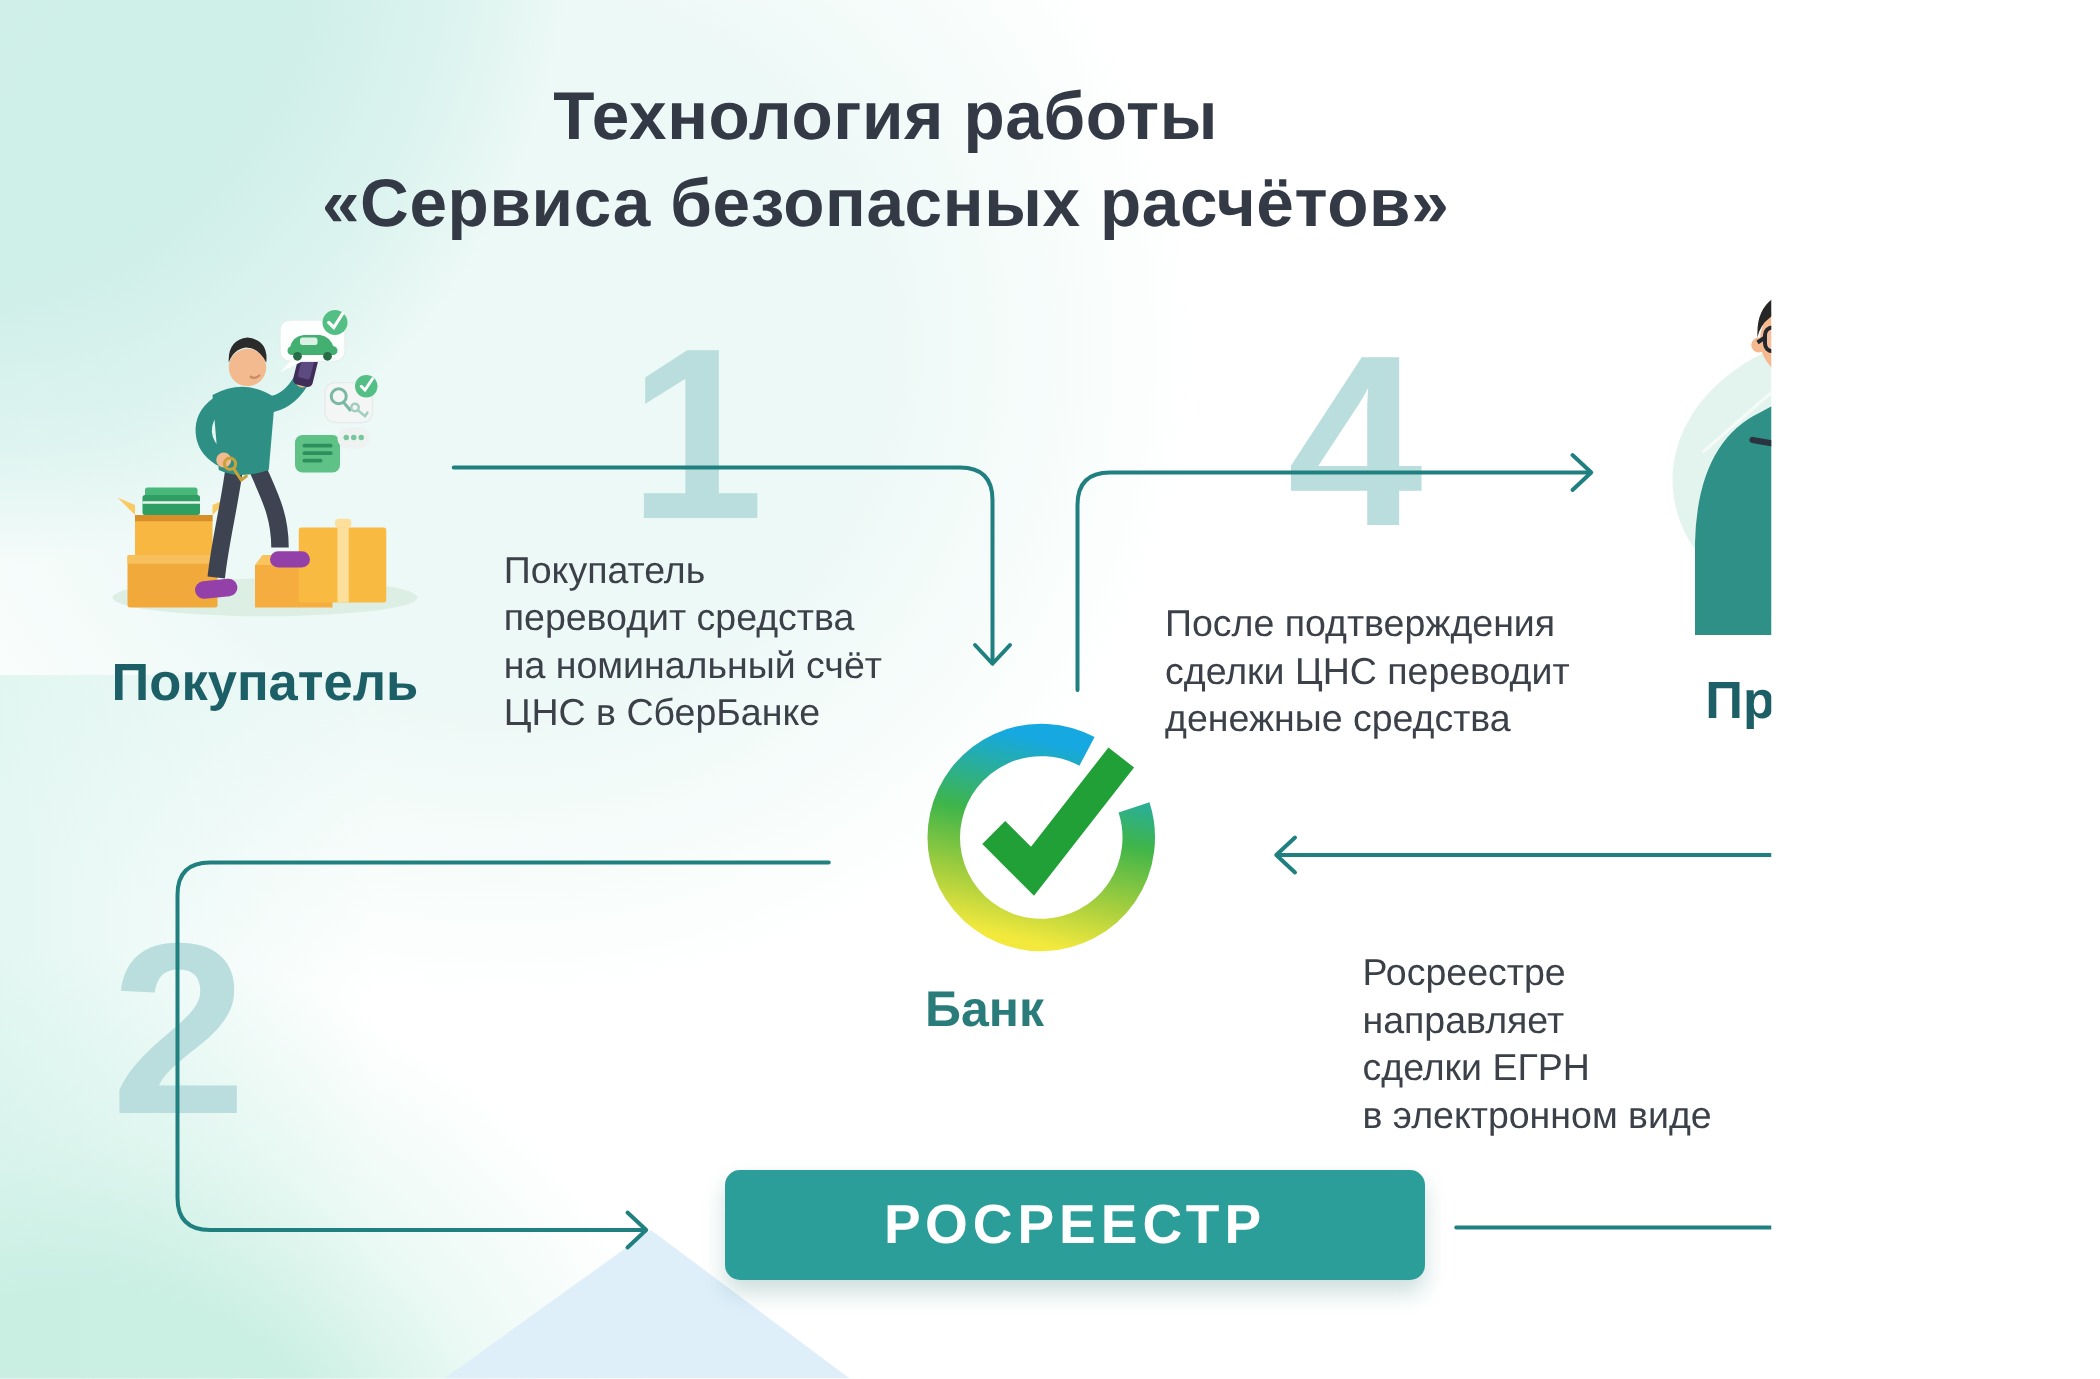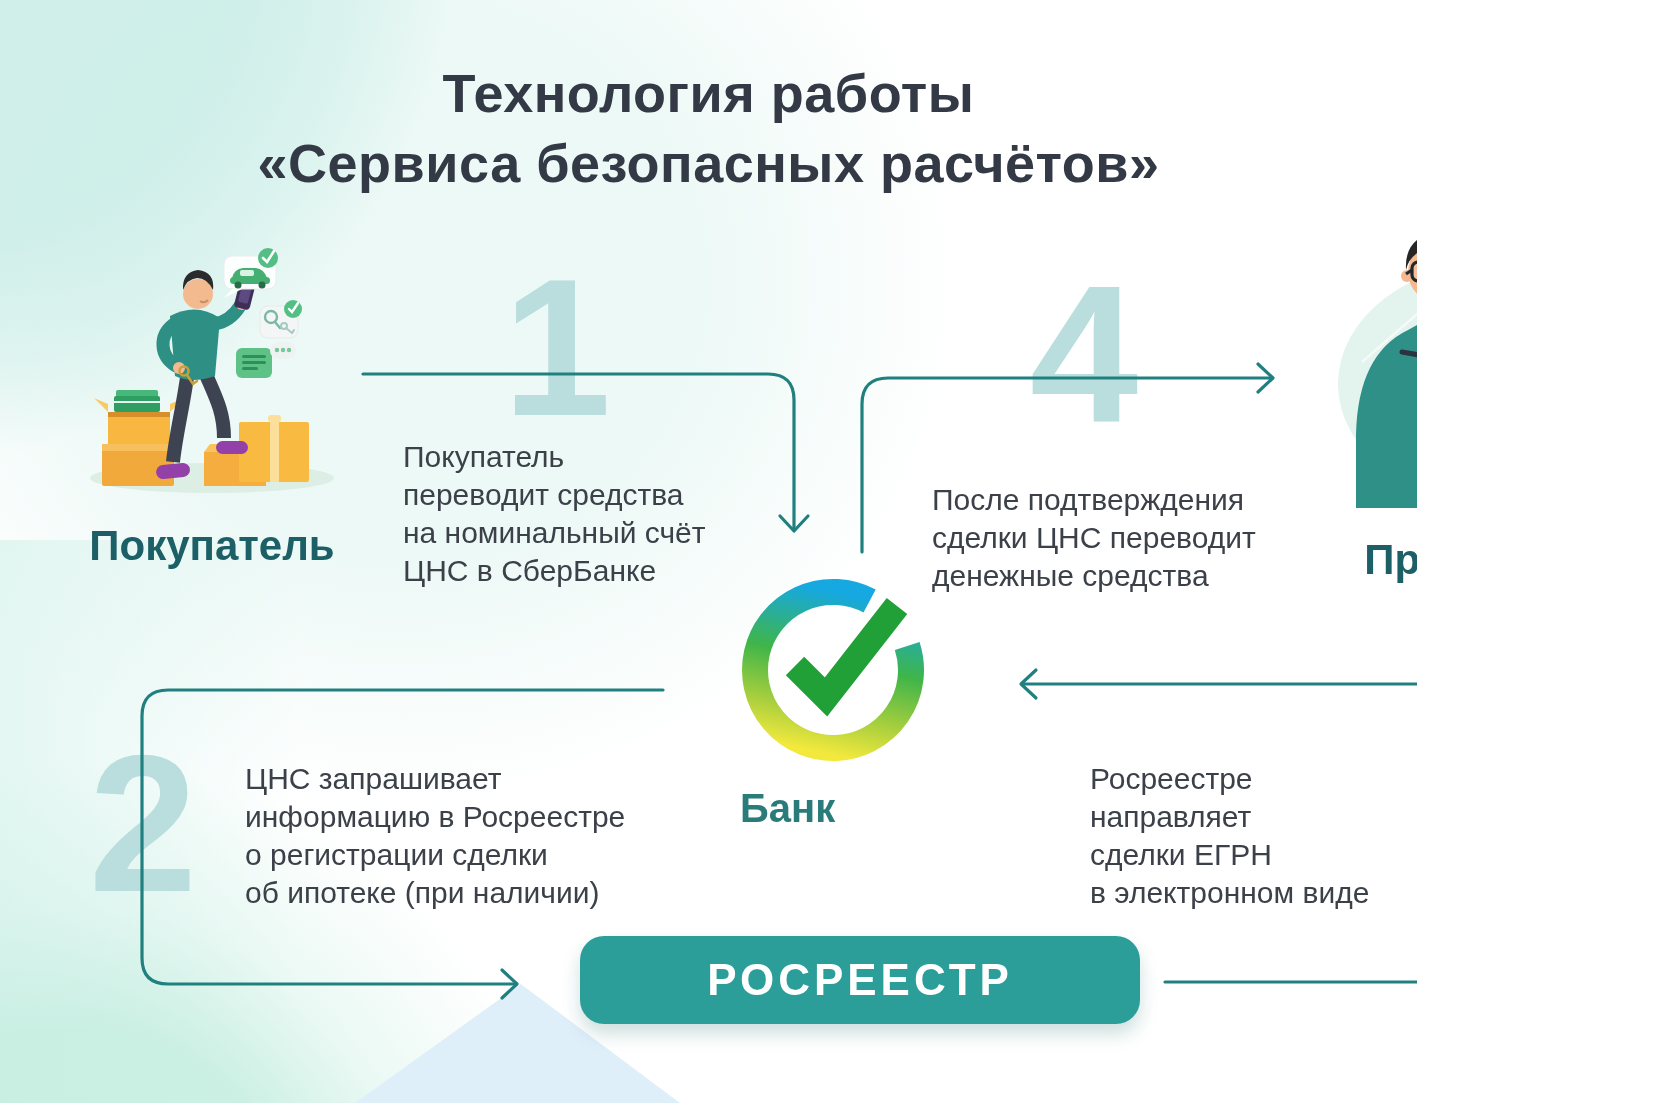--- a/index.html
+++ b/index.html
@@ -31,21 +31,21 @@
   .s4{left:932px;top:438px;margin-top:43px;}
   .s2{left:245px;top:760px;}
   .s3{left:1090px;top:760px;}
   .actor-label{position:absolute;width:280px;text-align:center;font-weight:700;
                font-size:42px;color:#1d5f66;}
   .buyer-label{left:72px;top:522px;}
   .seller-label{left:1327px;top:536px;}
   .bank-label{position:absolute;left:740px;top:786px;width:200px;text-align:left;
               font-weight:700;font-size:40px;color:#2a7c7a;}
   .illus{position:absolute;}
-  .btn{position:absolute;left:580px;top:936px;width:560px;height:88px;border-radius:24px;
+  .btn{position:absolute;left:580px;top:936px;width:560px;height:88px;border-radius:12px;
        background:#2b9e99;color:#ffffff;font-weight:700;font-size:44px;letter-spacing:4px;
        display:flex;align-items:center;justify-content:center;
        box-shadow:0 10px 18px rgba(30,110,105,.22);cursor:pointer;}
 </style>
 </head>
 <body>
 
 <div class="canvas">
 
   <div class="bg bg-tl2"></div>
@@ -226,26 +226,20 @@
     <div>Покупатель</div>
     <div>переводит средства</div>
     <div>на номинальный счёт</div>
     <div>ЦНС в СберБанке</div>
   </div>
   <div class="step-text s4">
     <div>После подтверждения</div>
     <div>сделки ЦНС переводит</div>
     <div>денежные средства</div>
   </div>
-  <div class="step-text s2">
-    <div>ЦНС запрашивает</div>
-    <div>информацию в Росреестре</div>
-    <div>о регистрации сделки</div>
-    <div>об ипотеке (при наличии)</div>
-  </div>
   <div class="step-text s3">
     <div>Росреестре направляет</div>
     <div>сделки ЕГРН</div>
     <div>в электронном виде</div>
   </div>
 
   <div class="actor-label buyer-label">Покупатель</div>
   <div class="actor-label seller-label">Продавец</div>
 
   <svg class="illus" style="left:713px;top:548px" width="240" height="240" viewBox="0 0 240 240">

